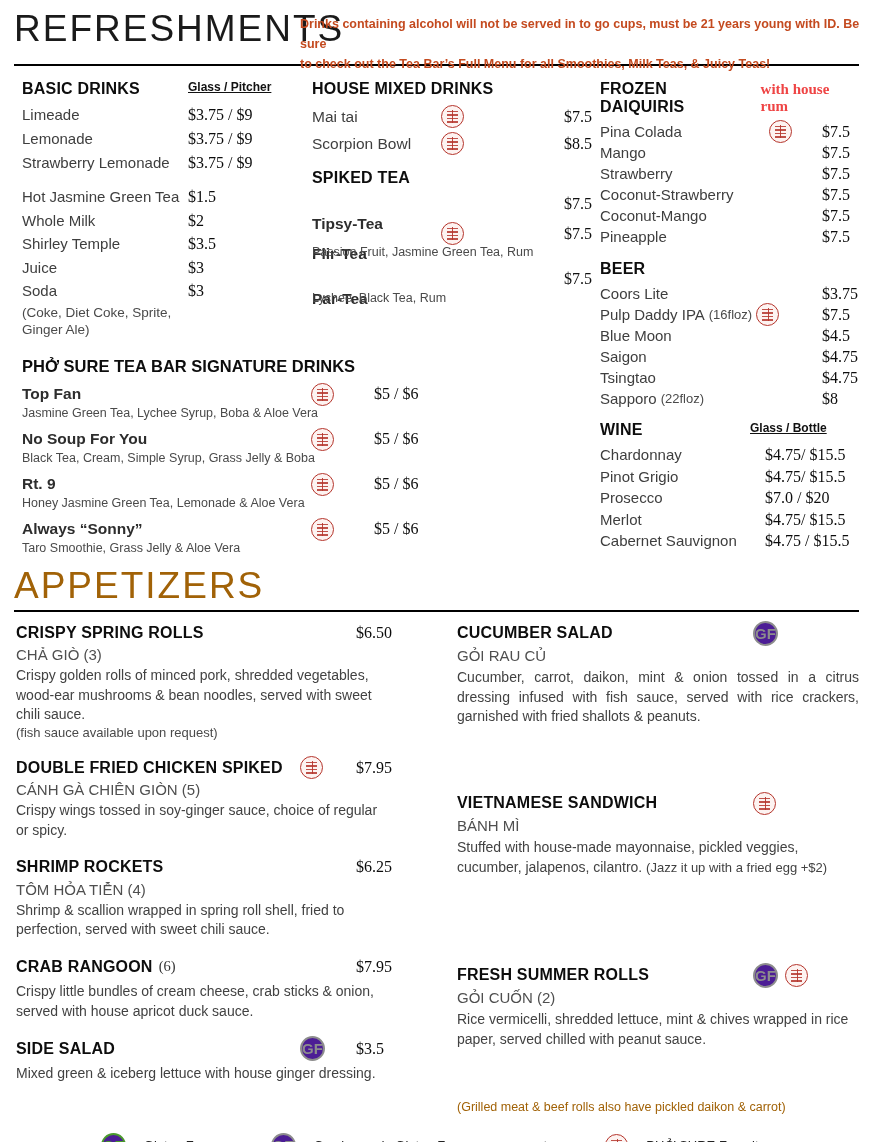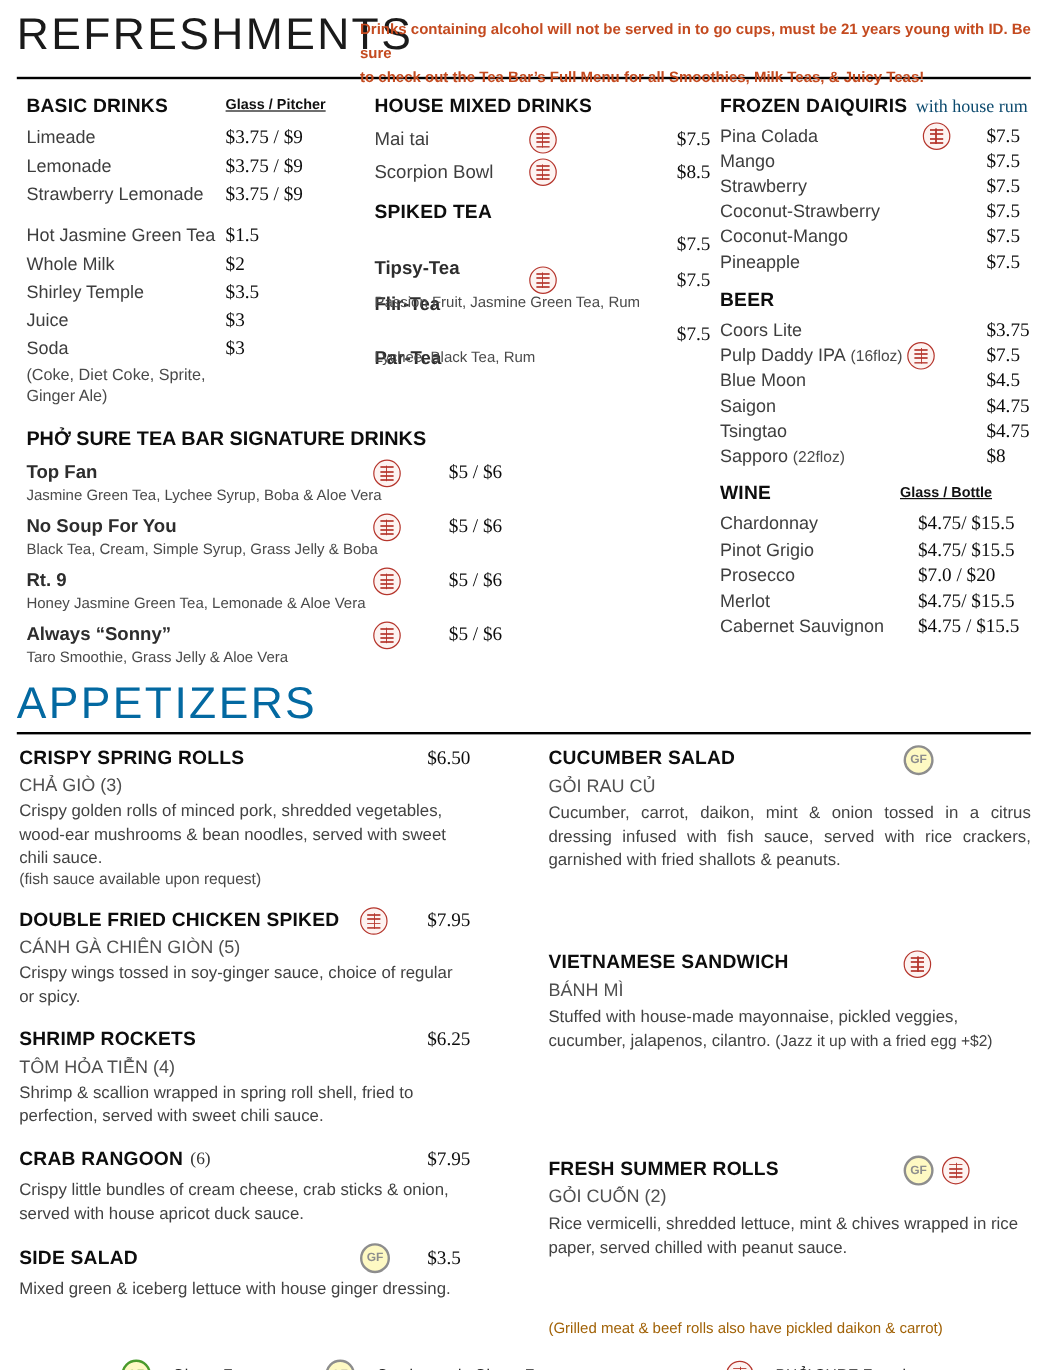--- a/index.html
+++ b/index.html
@@ -30,39 +30,39 @@
     width:23px;height:23px;border-radius:50%;display:inline-block;flex:0 0 auto;
     border:1.5px solid var(--stamp-red);
     background:
       linear-gradient(90deg,transparent 0 46%,rgba(181,53,44,.9) 46% 56%,transparent 56%) center/12px 13px no-repeat,
       repeating-linear-gradient(0deg,rgba(181,53,44,.85) 0 1.6px,transparent 1.6px 3.6px) center/11px 13px no-repeat,
       #fdf3f1;
   }
   .gf{
     width:25px;height:25px;border-radius:50%;flex:0 0 auto;
     border:2.5px solid var(--gf-gray);color:var(--gf-gray);
-    font-size:10px;font-weight:bold;display:inline-flex;align-items:center;justify-content:center;
-    background:#fef9c3;
+    font-size:15px;font-weight:bold;display:inline-flex;align-items:center;justify-content:center;
+    background:#4c1d95;
   }
   .gf.green{border-color:var(--gf-green);color:var(--gf-green);}
 
   
   .drinks{display:flex;padding:10px 0 0 8px;}
   .left-wrap{width:570px;}
   .two-cols{display:flex;}
   .colA{width:282px;}
   .colB{width:288px;padding-left:8px;}
   .colC{width:265px;margin-left:8px;}
 
   .sec-head{display:flex;align-items:baseline;margin:4px 0 5px 0;position:relative;}
   .sec-head h2{margin:0;font-size:16px;font-weight:bold;letter-spacing:.2px;color:#0d0d0d;}
   .price-hdr{font-size:12px;font-weight:bold;text-decoration:underline;color:#111;position:absolute;}
   .ph-basic{left:166px;}
   .ph-wine{left:150px;}
-  .sub-serif{font-family:"Liberation Serif",serif;font-size:15px;color:#0c4a6e;margin-left:7px;font-weight:400;}
+  .sub-serif{font-family:"Liberation Serif",serif;font-size:15px;color:#ef4444;margin-left:7px;font-weight:700;}
 
   .drow{display:flex;align-items:center;line-height:24px;font-size:15px;}
   .dname{width:166px;color:#3e3e3e;}
   .dprice,.mprice,.fprice,.beprice,.wprice,.sigprice,.aprice,.oprice{
     font-family:"Liberation Serif",serif;font-size:16px;color:#0c0c0c;
   }
   .grp2{margin-top:10px;}
   .grp2 .drow{line-height:23.5px;}
   .dnote{font-size:13.5px;color:#4a4a4a;line-height:1.3;max-width:160px;margin:1px 0 2px 0;}
 
@@ -95,21 +95,21 @@
   .sig{margin-top:16px;}
   .sig h2{margin:0;font-size:16.5px;font-weight:bold;color:#0d0d0d;}
   .sigrow{margin-top:7px;}
   .sig-head{display:flex;align-items:center;height:23px;}
   .signame{width:278px;font-weight:bold;font-size:15.5px;color:#2d2d2d;}
   .sig-slot{width:44px;display:flex;justify-content:center;}
   .sigprice{margin-left:30px;}
   .sigdesc{font-size:12.5px;color:#4a4a4a;line-height:1.2;}
 
   
-  .apps-title{margin:10px 0 0 0;font-size:37px;font-weight:400;letter-spacing:2px;color:#0369a1;line-height:1.1;}
+  .apps-title{margin:10px 0 0 0;font-size:37px;font-weight:400;letter-spacing:2px;color:#a16207;line-height:1.1;}
   .apps{display:flex;padding:8px 0 0 2px;}
   .apps-left{width:425px;}
   .apps-right{width:404px;margin-left:20px;}
 
   .aitem{margin-bottom:15px;}
   .ahead{position:relative;display:flex;align-items:center;height:25px;}
   .atitle{font-weight:bold;font-size:16px;color:#0d0d0d;letter-spacing:.2px;}
   .aname-note{font-family:"Liberation Serif",serif;font-size:14.5px;color:#333;margin-left:6px;}
   .aicons{position:absolute;left:284px;display:flex;gap:7px;align-items:center;}
   .aprice{position:absolute;left:340px;}

